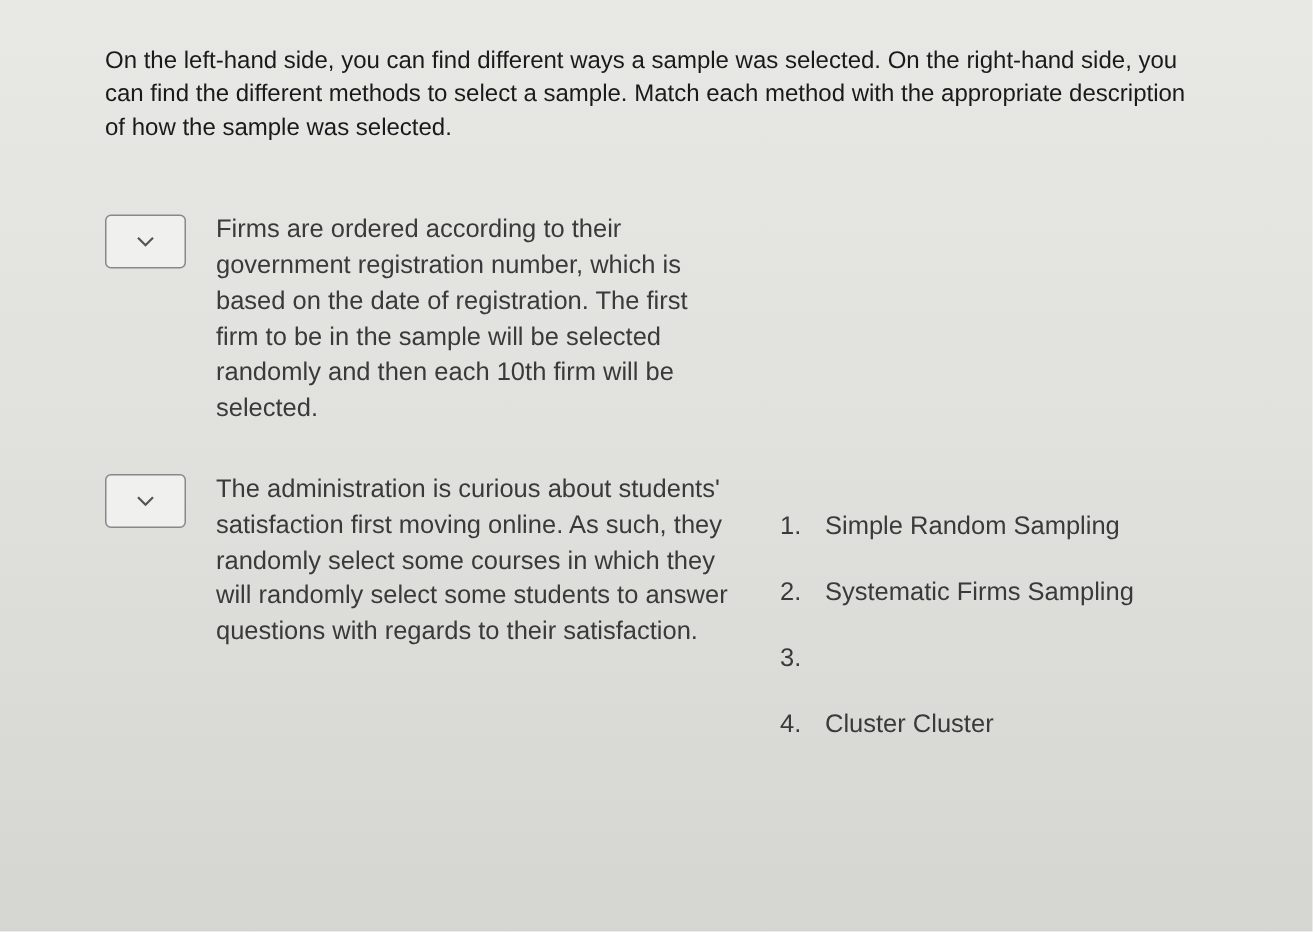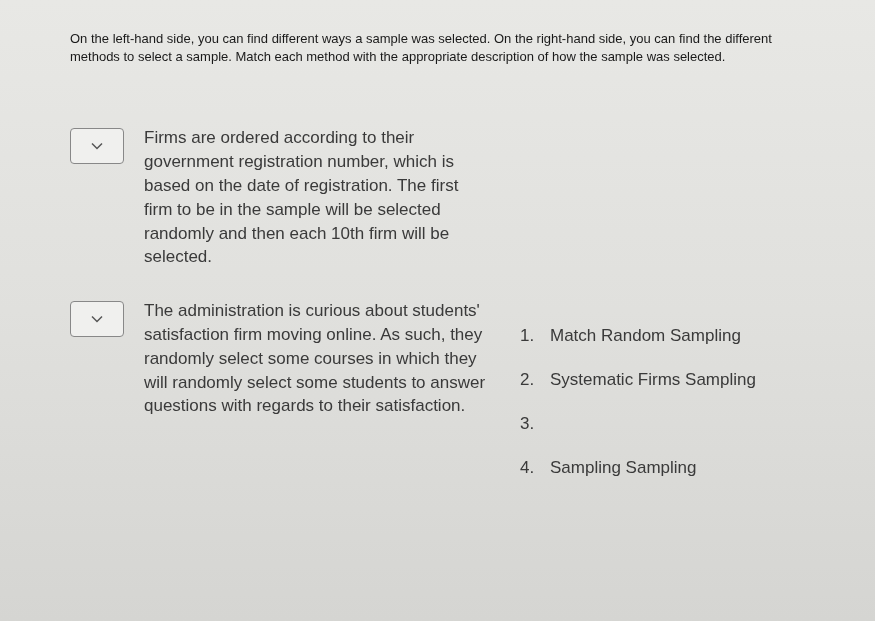--- a/index.html
+++ b/index.html
@@ -9,25 +9,25 @@
     }
     body {
       width: 875px;
       height: 621px;
       background: linear-gradient(180deg, #e8e8e5 0%, #e0e0dd 50%, #d5d5d2 100%);
       font-family: -apple-system, BlinkMacSystemFont, "Segoe UI", Helvetica, Arial, sans-serif;
       padding: 30px 70px;
       color: #2a2a2a;
     }
     .instructions {
-      font-size: 13px;
+      font-size: 16px;
       line-height: 1.4;
       color: #1a1a1a;
       font-weight: 500;
-      margin-bottom: 60px;
+      margin-bottom: 44px;
     }
     .content-area {
       display: flex;
       gap: 30px;
     }
     .left-column {
       flex: 0 0 420px;
     }
     .right-column {
       flex: 1;
@@ -97,37 +97,37 @@
       </div>
       <div class="description">Firms are ordered according to their government registration number, which is based on the date of registration. The first firm to be in the sample will be selected randomly and then each 10th firm will be selected.</div>
     </div>
 
     <div class="match-item">
       <div class="dropdown">
         <svg viewBox="0 0 12 8">
             <path d="M1 1.5 L6 6.5 L11 1.5" stroke="#555" stroke-width="1.5" fill="none"></path>
           </svg>
       </div>
-      <div class="description">The administration is curious about students' satisfaction firm moving online. As such, they randomly select some courses in which they will randomly select some students to answer questions with regards to their satisfaction.</div>
+      <div class="description">The administration is curious about students' satisfaction first moving online. As such, they randomly select some courses in which they will randomly select some students to answer questions with regards to their satisfaction.</div>
     </div>
 
   </div>
 
   <div class="right-column">
     <ul class="options-list">
       <li>
         <span class="option-number">1.</span>
-        <span class="option-text">Match Random Sampling</span>
+        <span class="option-text">Simple Random Sampling</span>
       </li>
       <li>
         <span class="option-number">2.</span>
         <span class="option-text">Systematic Firms Sampling</span>
       </li>
       <li>
         <span class="option-number">3.</span>
       </li>
       <li>
         <span class="option-number">4.</span>
-        <span class="option-text">Sampling Sampling</span>
+        <span class="option-text">Cluster Cluster</span>
       </li>
     </ul>
   </div>
 </div>
 
 </body></html>

